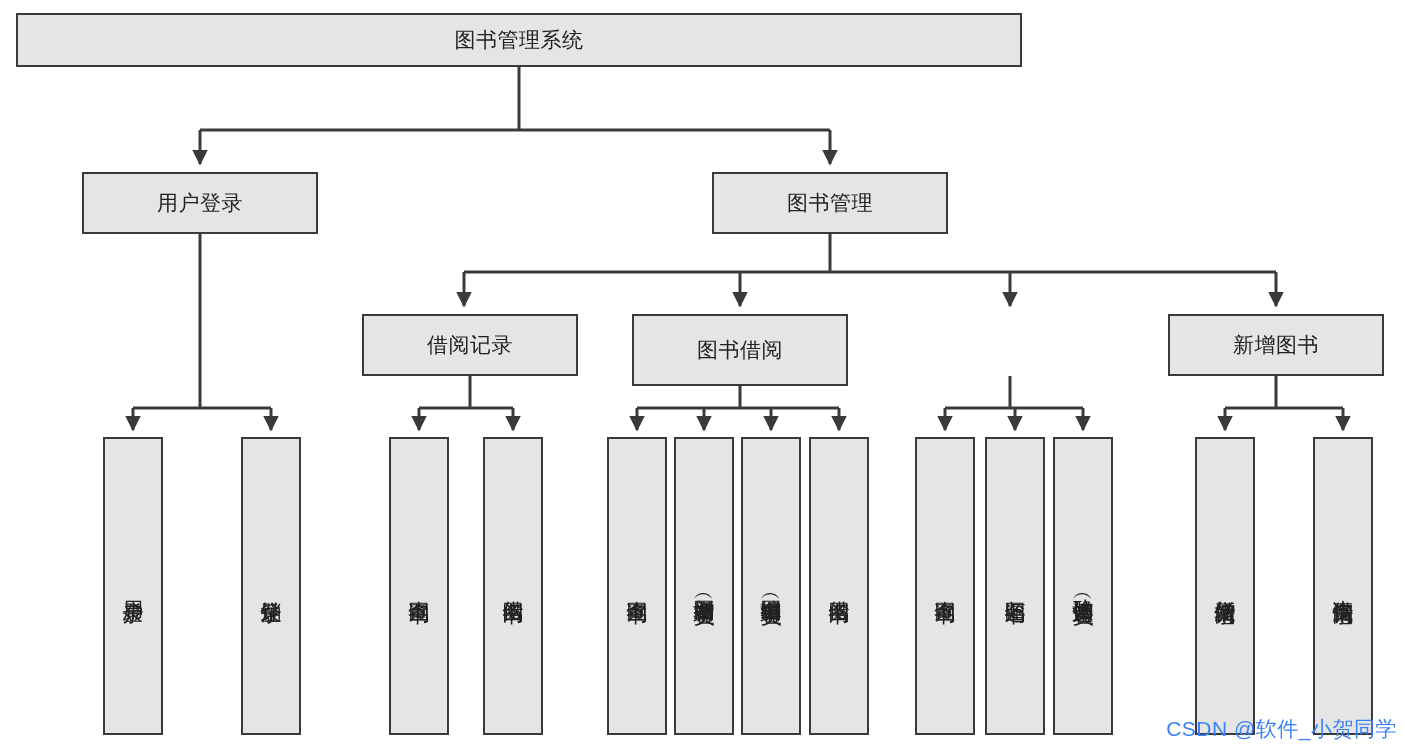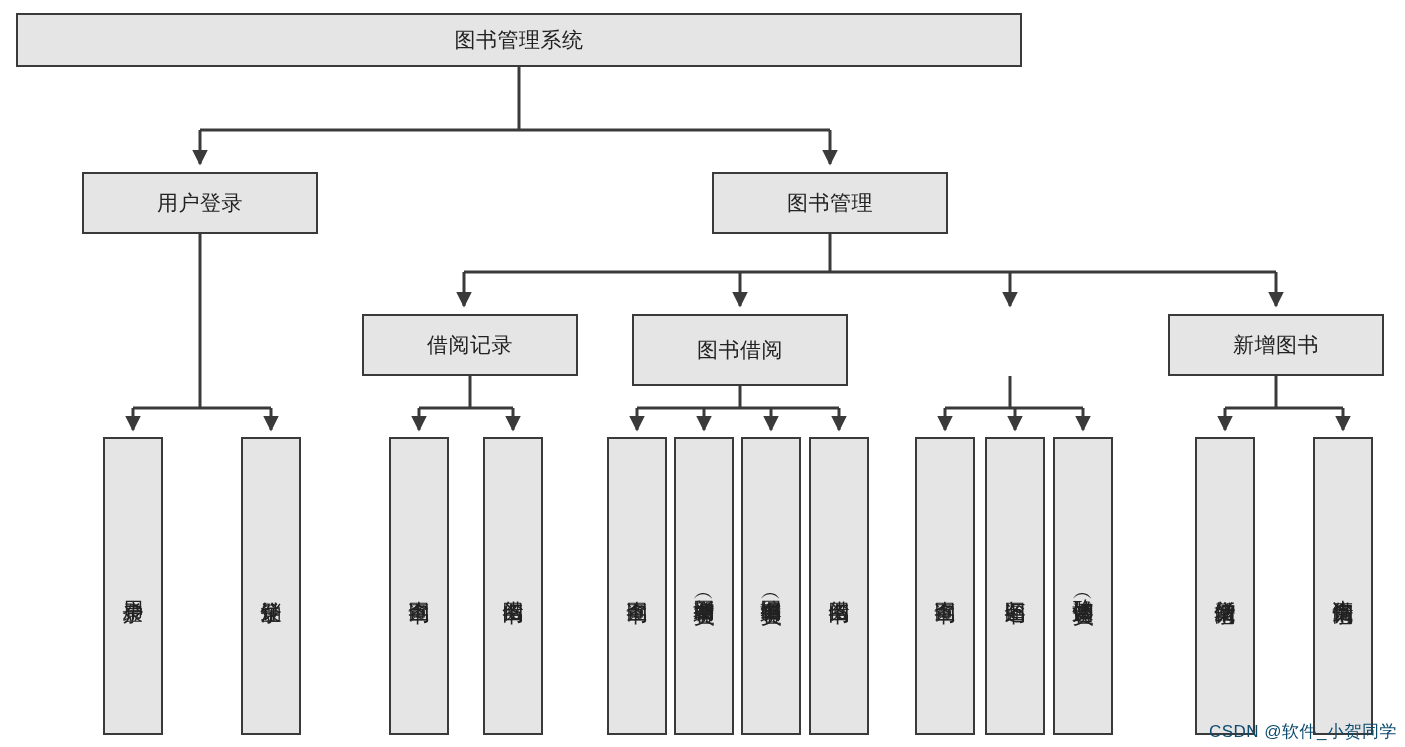--- a/index.html
+++ b/index.html
@@ -52,22 +52,22 @@
   }
   .node-v .vtext {
     writing-mode: vertical-rl;
     text-orientation: upright;
     display: block;
   }
   #watermark {
     position: absolute;
     right: 8px;
     bottom: 4px;
-    font-size: 17px;
-    color: #0c4a6e;
+    font-size: 21px;
+    color: #3b82f6;
     white-space: nowrap;
     letter-spacing: 0.5px;
   }
 </style>
 </head>
 <body>
 
 <div id="diagram-root">
 
   <svg id="edge-layer" viewBox="0 0 1405 747" xmlns="http://www.w3.org/2000/svg">

